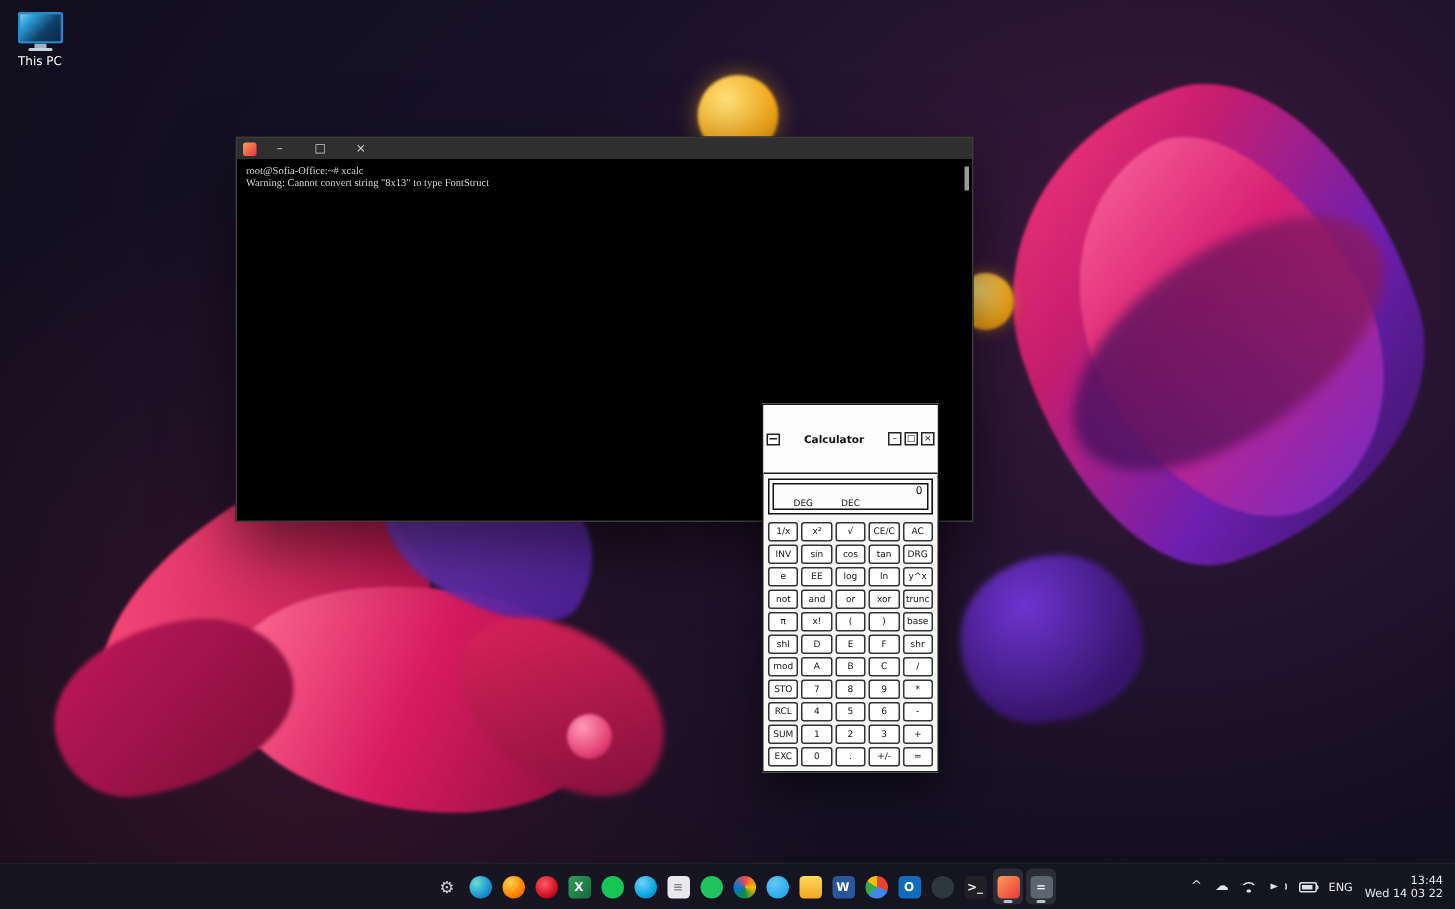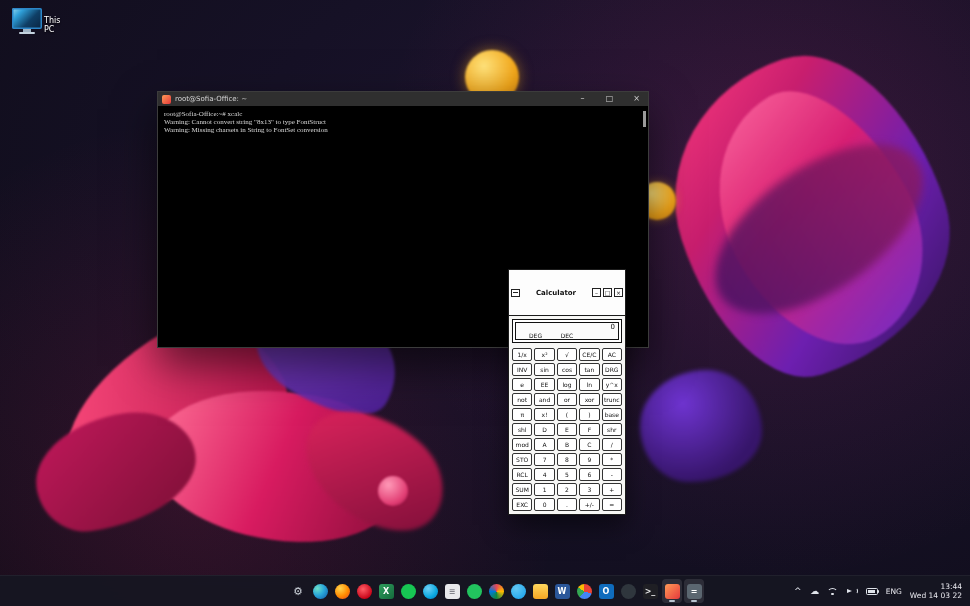--- a/index.html
+++ b/index.html
@@ -41,22 +41,22 @@
   .ball{border-radius:50%;}
   .b1{left:465px;top:50px;width:54px;height:54px;filter:blur(1.2px);
     background:radial-gradient(circle at 35% 30%,#ffe27a,#f2a71b 60%,#c97a0e);
     box-shadow:0 0 14px rgba(242,167,27,.5);}
   .b2{left:638px;top:182px;width:38px;height:38px;filter:blur(1.2px);
     background:radial-gradient(circle at 35% 30%,#ffe27a,#f2a71b 60%,#c97a0e);
     box-shadow:0 0 10px rgba(242,167,27,.45);}
   .b3{left:378px;top:476px;width:30px;height:30px;filter:blur(1px);
     background:radial-gradient(circle at 35% 30%,#ff9ab8,#e23e74 65%,#9c1448);}
   
-  .desk-icon{position:absolute;left:12px;top:8px;width:52px;display:flex;flex-direction:row;
-    align-items:flex-end;gap:2px;z-index:2;}
+  .desk-icon{position:absolute;left:12px;top:8px;width:52px;display:flex;flex-direction:column;
+    align-items:flex-start;gap:2px;z-index:2;}
   .pc-art{display:flex;flex-direction:column;align-items:center;}
   .pc-screen{width:30px;height:21px;border-radius:2px;position:relative;
     background:linear-gradient(135deg,#9adcf0 0%,#2f9fd8 25%,#0f3f66 60%,#0a2440 100%);
     box-shadow:inset 0 0 0 1.5px #2c86c8;}
   .pc-neck{width:8px;height:3px;background:#9fb3c4;}
   .pc-base{width:16px;height:2px;background:#c3d2de;border-radius:1px;}
   .pc-label{font-size:8px;color:#fff;text-shadow:0 1px 2px rgba(0,0,0,.9);}
   
   .terminal{position:absolute;left:157px;top:91px;width:492px;height:257px;z-index:3;
     background:#000;border:1px solid #3c3c3c;box-shadow:0 18px 40px rgba(0,0,0,.55);
@@ -160,30 +160,28 @@
       <div class="pc-screen"></div>
       <div class="pc-neck"></div>
       <div class="pc-base"></div>
     </div>
     <div class="pc-label">This PC</div>
   </div>
 
   <div class="terminal">
     <div class="t-titlebar">
       <span class="t-appicon"></span>
-      <span class="t-title">root@Sofia-Office: ~</span>
       <span class="t-ctrl">–</span>
       <span class="t-ctrl">□</span>
       <span class="t-ctrl">×</span>
     </div>
     <div class="t-body">
       <div id="t-lines">
           <div class="t-line">root@Sofia-Office:~# xcalc</div>
           <div class="t-line">Warning: Cannot convert string "8x13" to type FontStruct</div>
-          <div class="t-line">Warning: Missing charsets in String to FontSet conversion</div>
         </div>
       <div class="t-scrollbar"></div>
     </div>
   </div>
 
   <div class="calculator">
     <div class="c-titlebar">
       <span class="c-appicon"></span>
       <span class="c-title">Calculator</span>
       <span class="c-ctrl">–</span>

